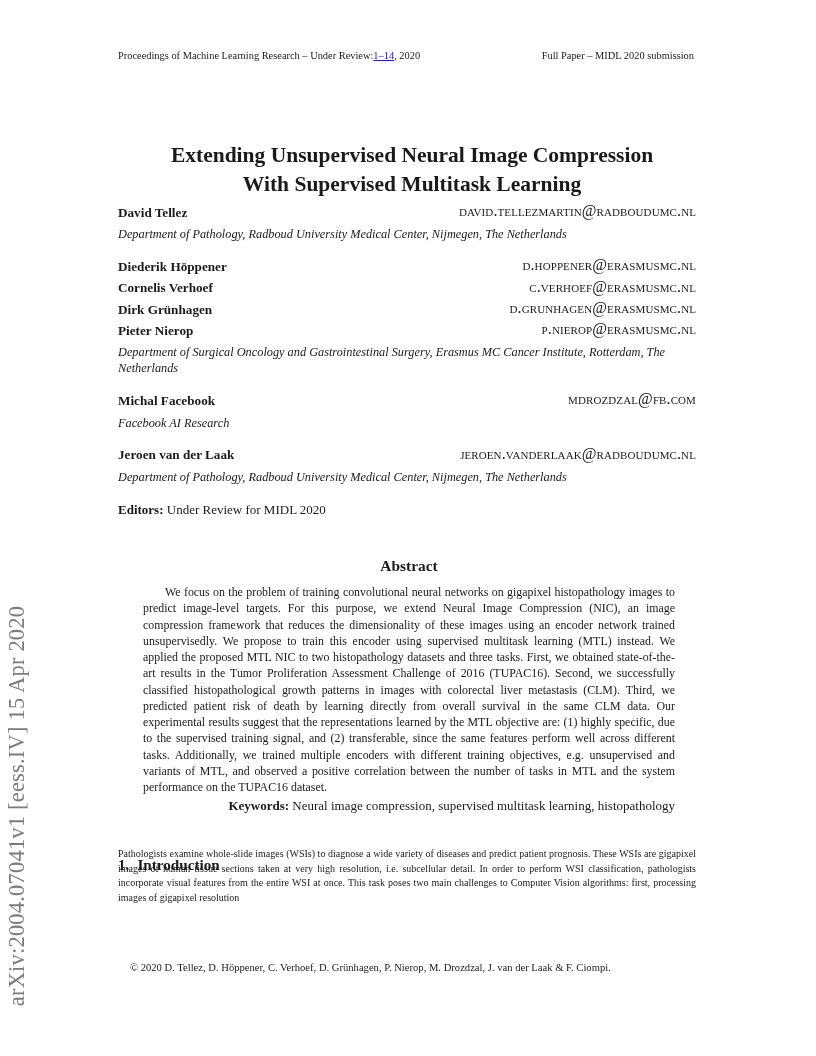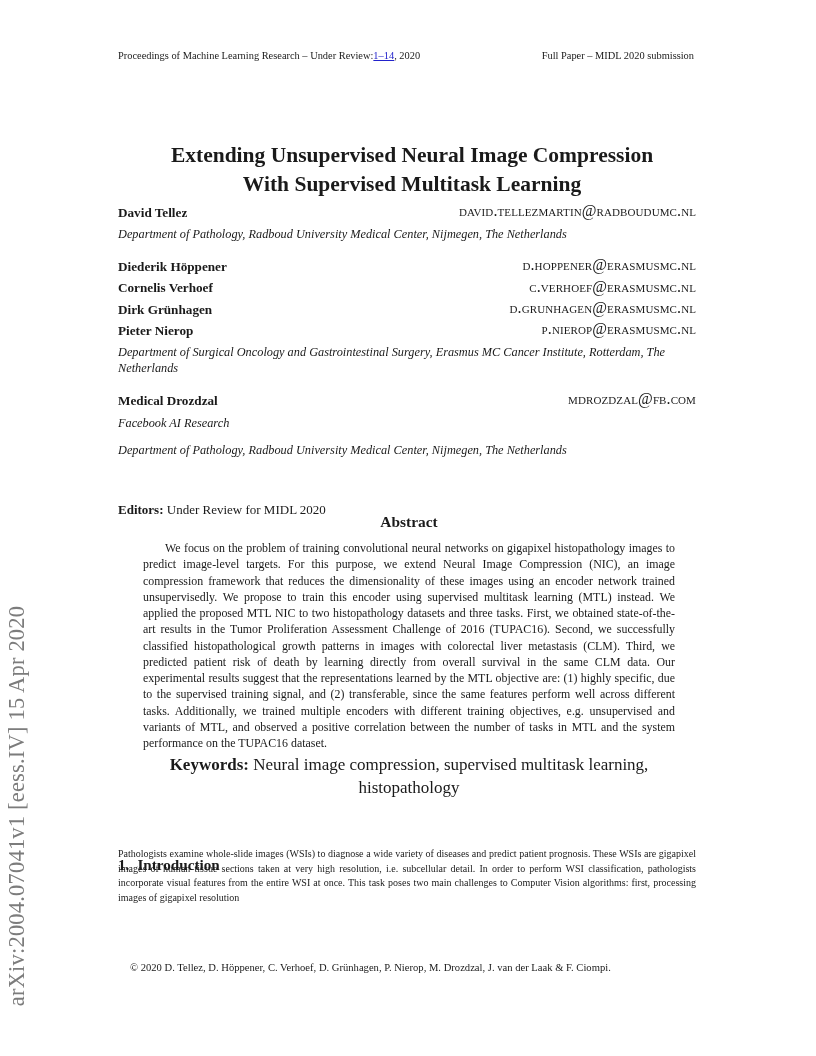--- a/index.html
+++ b/index.html
@@ -115,33 +115,34 @@
     position: absolute;
     left: 143px;
     top: 513px;
     width: 532px;
   }
   .abstract-title {
     text-align: center;
     font-size: 15.4px;
     font-weight: bold;
     margin-bottom: 9px;
+    margin-top: 44px;
   }
   .abstract-body {
     font-size: 11.9px;
     line-height: 1.365;
     text-align: justify;
     text-indent: 22px;
     hyphens: none;
   }
   .keywords {
-    font-size: 17px;
+    font-size: 13px;
     line-height: 1.365;
     margin-top: 2px;
-    text-align: center;
+    text-align: right;
   }
   .keywords b { font-weight: bold; }
 
   
   .section-heading {
     position: absolute;
     left: 118px;
     top: 856px;
     font-size: 15.2px;
     font-weight: bold;
@@ -214,27 +215,31 @@
       </div>
       <div class="author-row">
         <span class="author-name">Pieter Nierop</span>
         <span class="author-email">p.nierop@erasmusmc.nl</span>
       </div>
       <div class="affiliation">Department of Surgical Oncology and Gastrointestinal Surgery, Erasmus MC Cancer Institute, Rotterdam, The Netherlands</div>
     </div>
 
     <div class="author-group">
       <div class="author-row">
-        <span class="author-name">Medical Drozdzal</span>
+        <span class="author-name">Michal Facebook</span>
         <span class="author-email">mdrozdzal@fb.com</span>
       </div>
       <div class="affiliation">Facebook AI Research</div>
     </div>
 
     <div class="author-group">
+      <div class="author-row">
+        <span class="author-name">Jeroen van der Laak</span>
+        <span class="author-email">jeroen.vanderlaak@radboudumc.nl</span>
+      </div>
       <div class="affiliation">Department of Pathology, Radboud University Medical Center, Nijmegen, The Netherlands</div>
     </div>
 
   </div>
 
   <div class="editors">
     <b>Editors:</b>
     <span>Under Review for MIDL 2020</span>
   </div>
 

